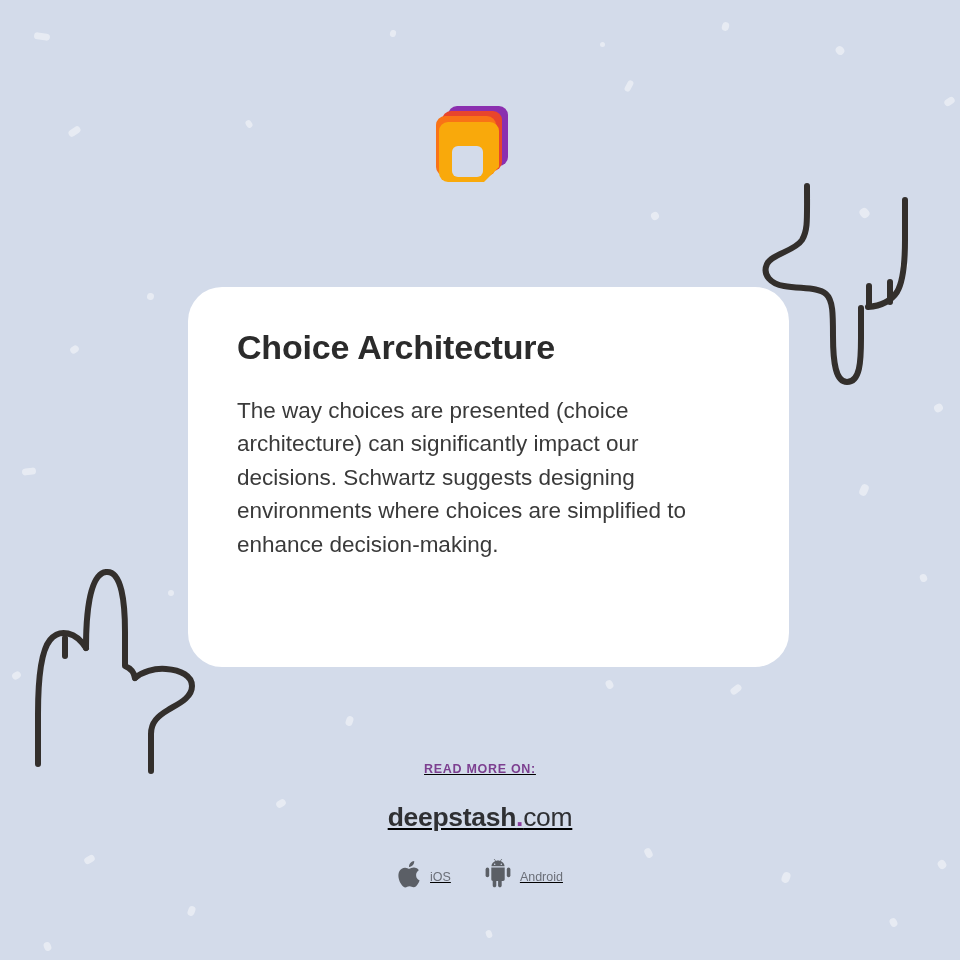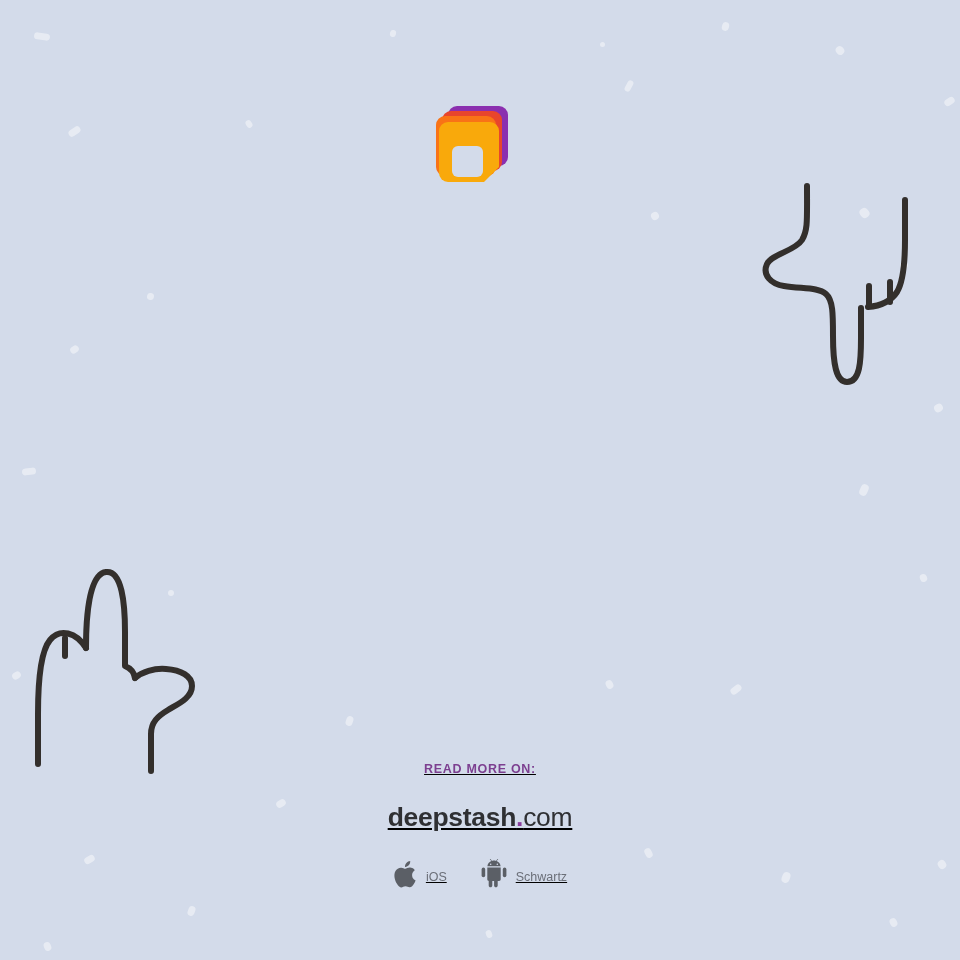--- a/index.html
+++ b/index.html
@@ -184,20 +184,24 @@
 
   <div class="hand-art" id="hand-up">
     <svg width="190" height="230" viewBox="0 0 190 230" xmlns="http://www.w3.org/2000/svg" fill="none" stroke="#332f2c" stroke-width="6" stroke-linecap="round" stroke-linejoin="round">
       <path d="M68 92 C68 60 71 18 88 16 C104 14 107 48 107 76 C107 100 107 110 107 110 C112 112 116 116 117 122"></path>
       <path d="M117 122 C124 116 136 112 148 113 C163 114 174 120 174 130 C174 142 160 148 150 154 C140 160 133 166 133 178 C133 196 133 208 133 215"></path>
       <path d="M68 92 C58 76 42 72 32 84 C22 96 20 126 20 158 C20 186 20 198 20 208"></path>
       <path d="M47 100 C47 92 47 86 47 82"></path>
     </svg>
   </div>
 
+  <div id="idea-card">
+    <h1 id="card-title">Choice Architecture</h1>
+    <p id="card-body">The way choices are presented (choice architecture) can significantly impact our decisions. Schwartz suggests designing environments where choices are simplified to enhance decision-making.</p>
+  </div>
 
   <div id="footer">
 
     <div id="read-more-label">READ MORE ON:</div>
 
     <div id="wordmark">
       <span id="wordmark-name">deepstash</span><span id="wordmark-dot">.</span><span id="wordmark-tld">com</span>
     </div>
 
     <div id="store-row">
@@ -214,19 +218,19 @@
 
       <div class="store-badge">
         <span>
           <svg width="30" height="31" viewBox="0 0 30 31" xmlns="http://www.w3.org/2000/svg" fill="#5b5f66">
             <path d="M8.3 8.6h13.4v11.7c0 .9-.7 1.6-1.6 1.6h-1.4v4.6c0 1-.8 1.8-1.8 1.8s-1.8-.8-1.8-1.8v-4.6h-1.8v4.6c0 1-.8 1.8-1.8 1.8s-1.8-.8-1.8-1.8v-4.6H9.9c-.9 0-1.6-.7-1.6-1.6V8.6z"></path>
             <rect x="2.6" y="8.6" width="3.6" height="9.7" rx="1.8"></rect>
             <rect x="23.8" y="8.6" width="3.6" height="9.7" rx="1.8"></rect>
             <path d="M8.4 7.3c.2-2.3 1.7-4.2 3.9-5.2L10.9.3a.35.35 0 0 1 .6-.35l1.5 1.95c.65-.2 1.3-.3 2-.3s1.35.1 2 .3L18.5-.05a.35.35 0 0 1 .6.35l-1.4 1.8c2.2 1 3.7 2.9 3.9 5.2H8.4zm3.3-2.9a.75.75 0 1 0 0 1.5.75.75 0 0 0 0-1.5zm6.6 0a.75.75 0 1 0 0 1.5.75.75 0 0 0 0-1.5z"></path>
           </svg>
         </span>
-        <span class="store-label">Schwartz</span>
+        <span class="store-label">Android</span>
       </div>
 
     </div>
   </div>
 
 </div>
 
 </body></html>

